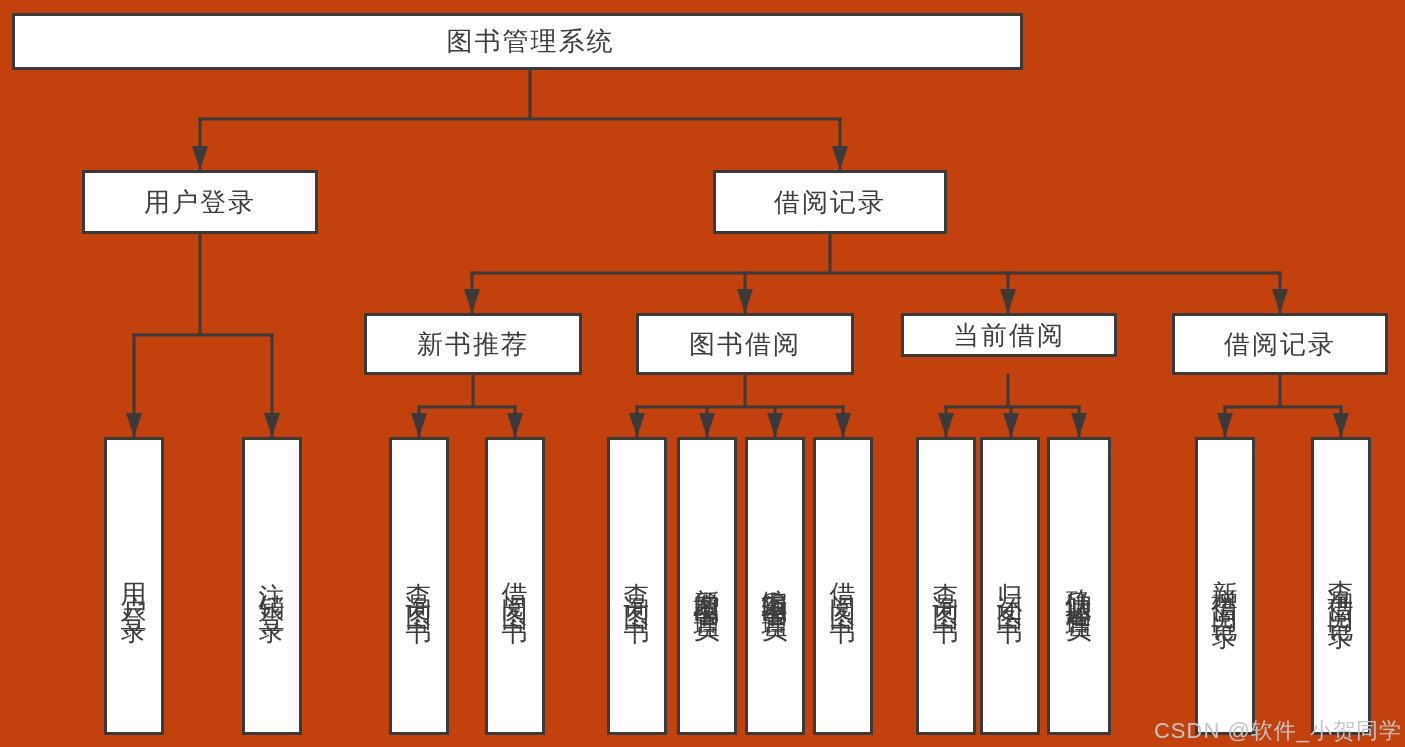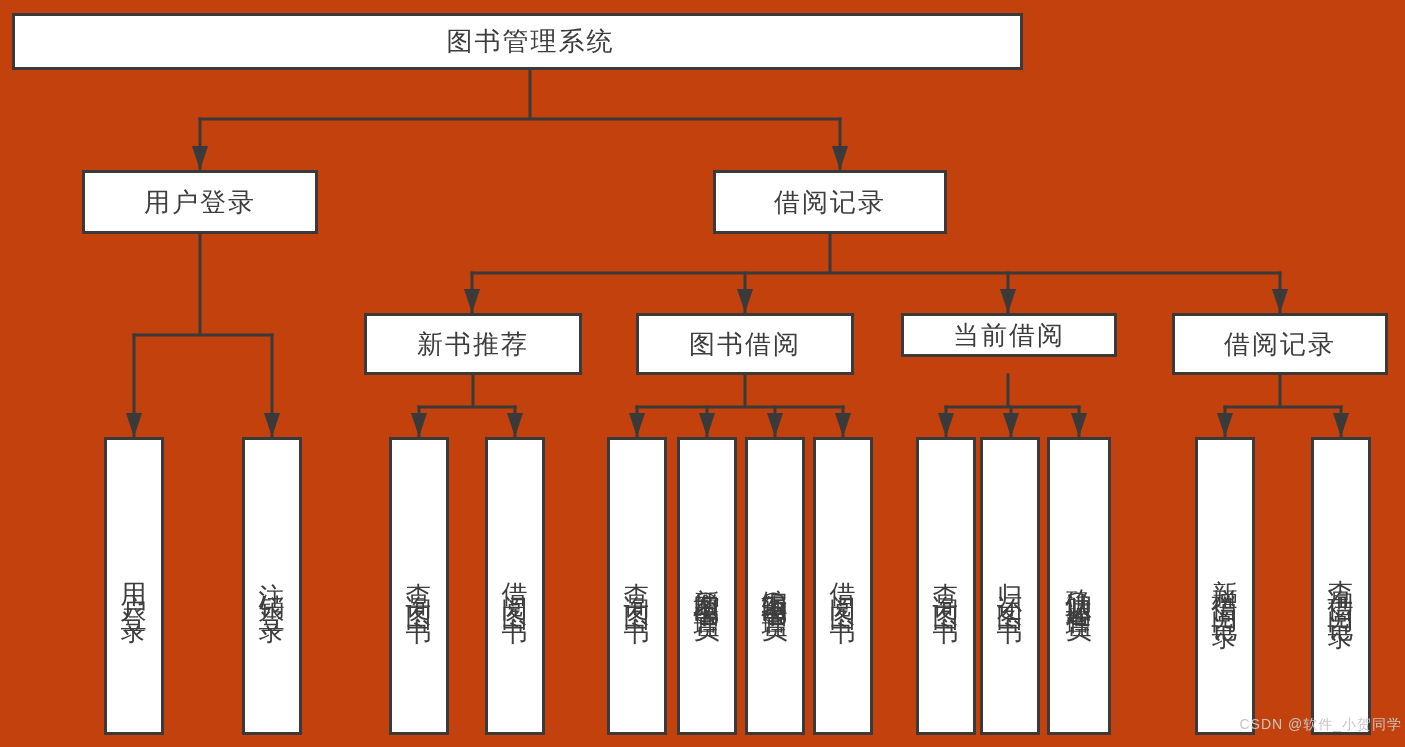--- a/index.html
+++ b/index.html
@@ -46,21 +46,21 @@
     font-size: 26px;
     line-height: 1;
   }
   .s4 .vlabel { letter-spacing: 12px; }
   .s6 .vlabel { letter-spacing: 9px;  }
   .s9 .vlabel { letter-spacing: 4px;  }
   .watermark {
     position: absolute;
     top: 716px;
     right: 3px;
-    font-size: 14px;
+    font-size: 22px;
     letter-spacing: 1px;
     color: #c6c6c6;
     white-space: nowrap;
   }
 </style>
 </head>
 <body>
 
 <div id="canvas">
 

